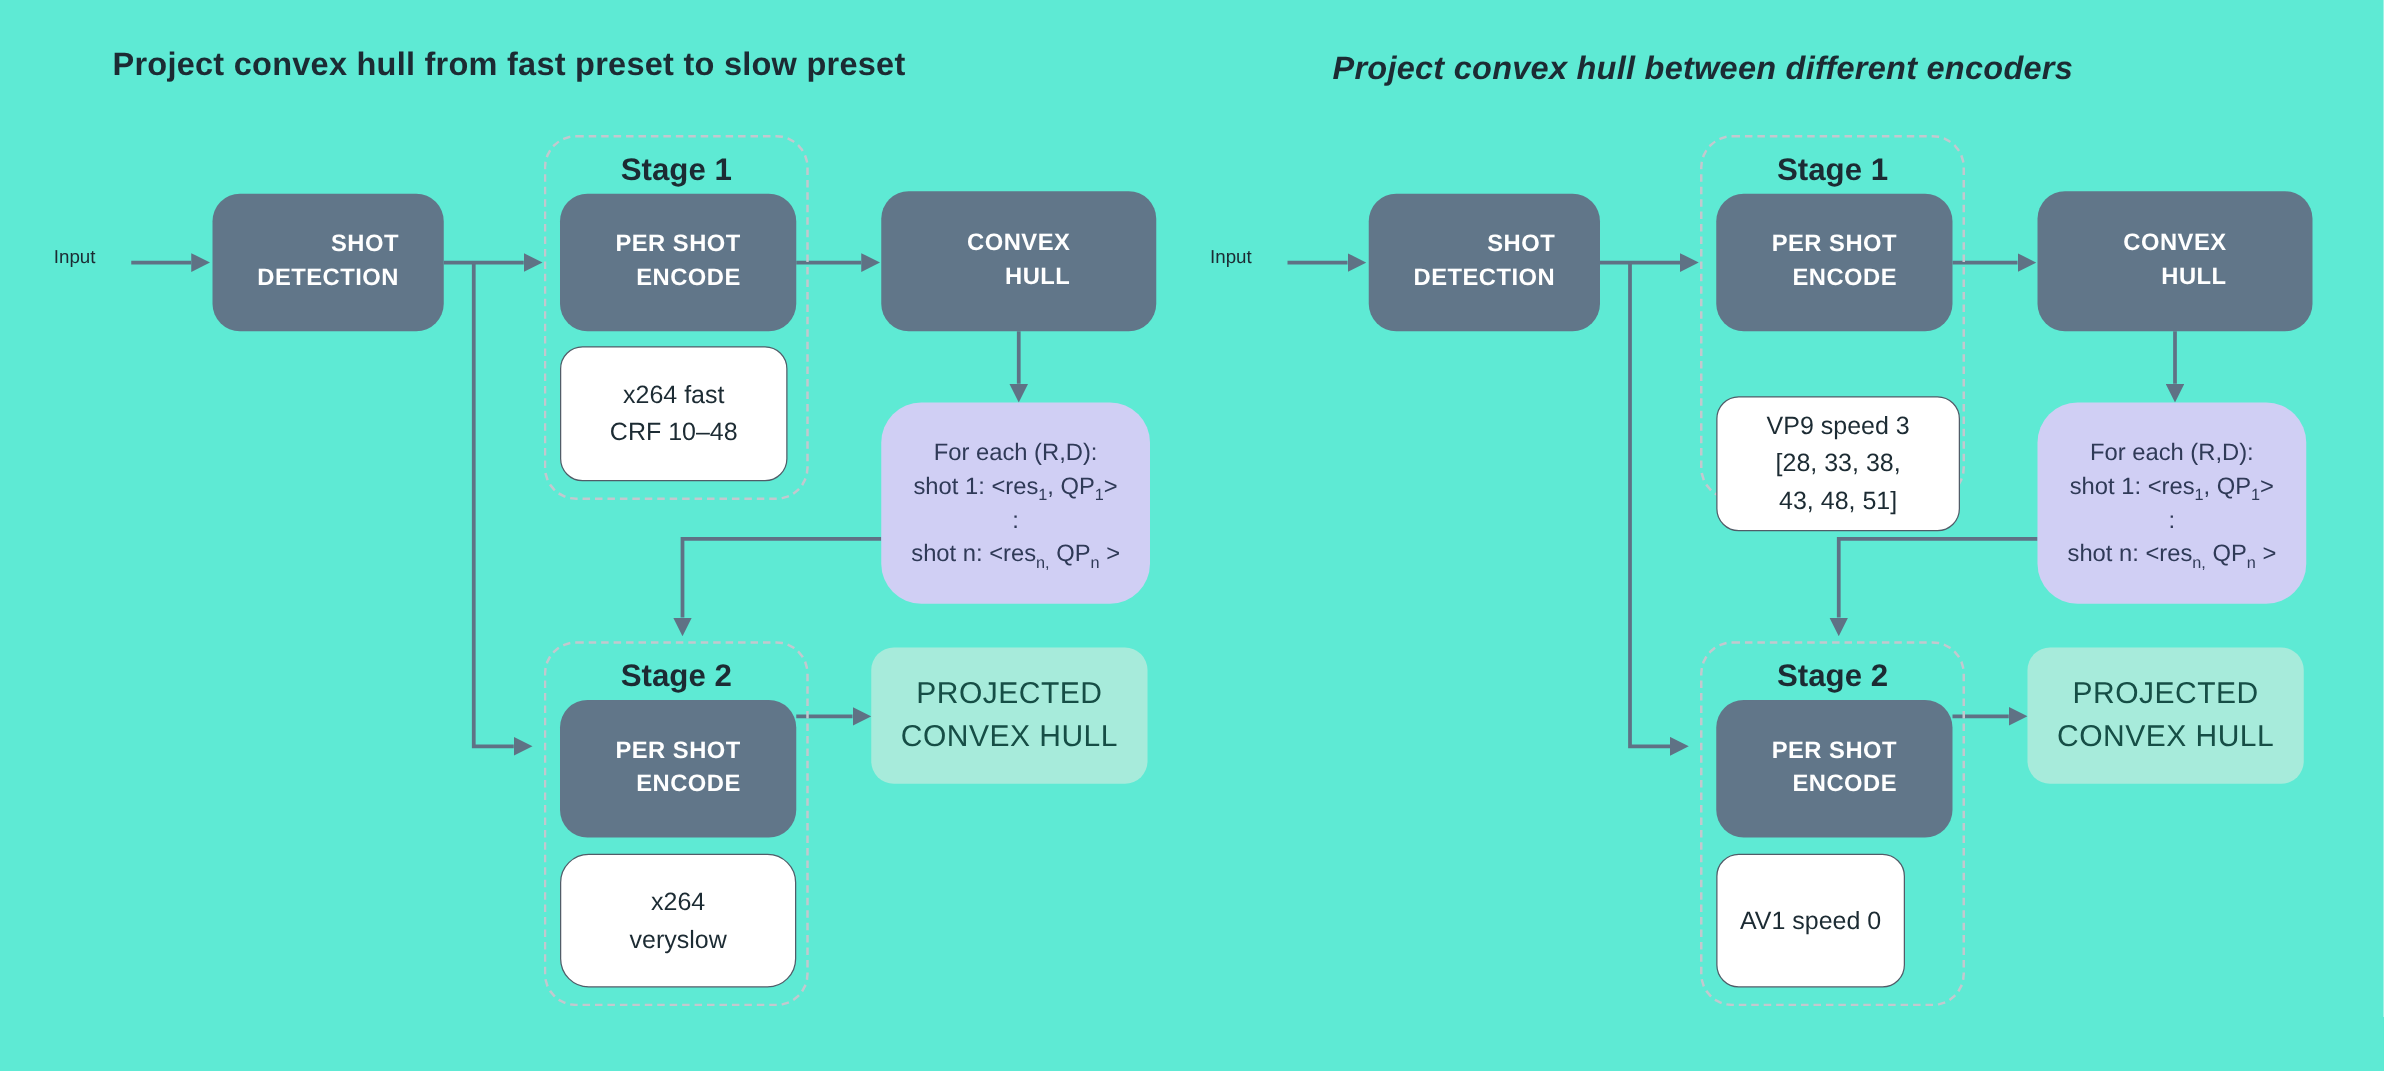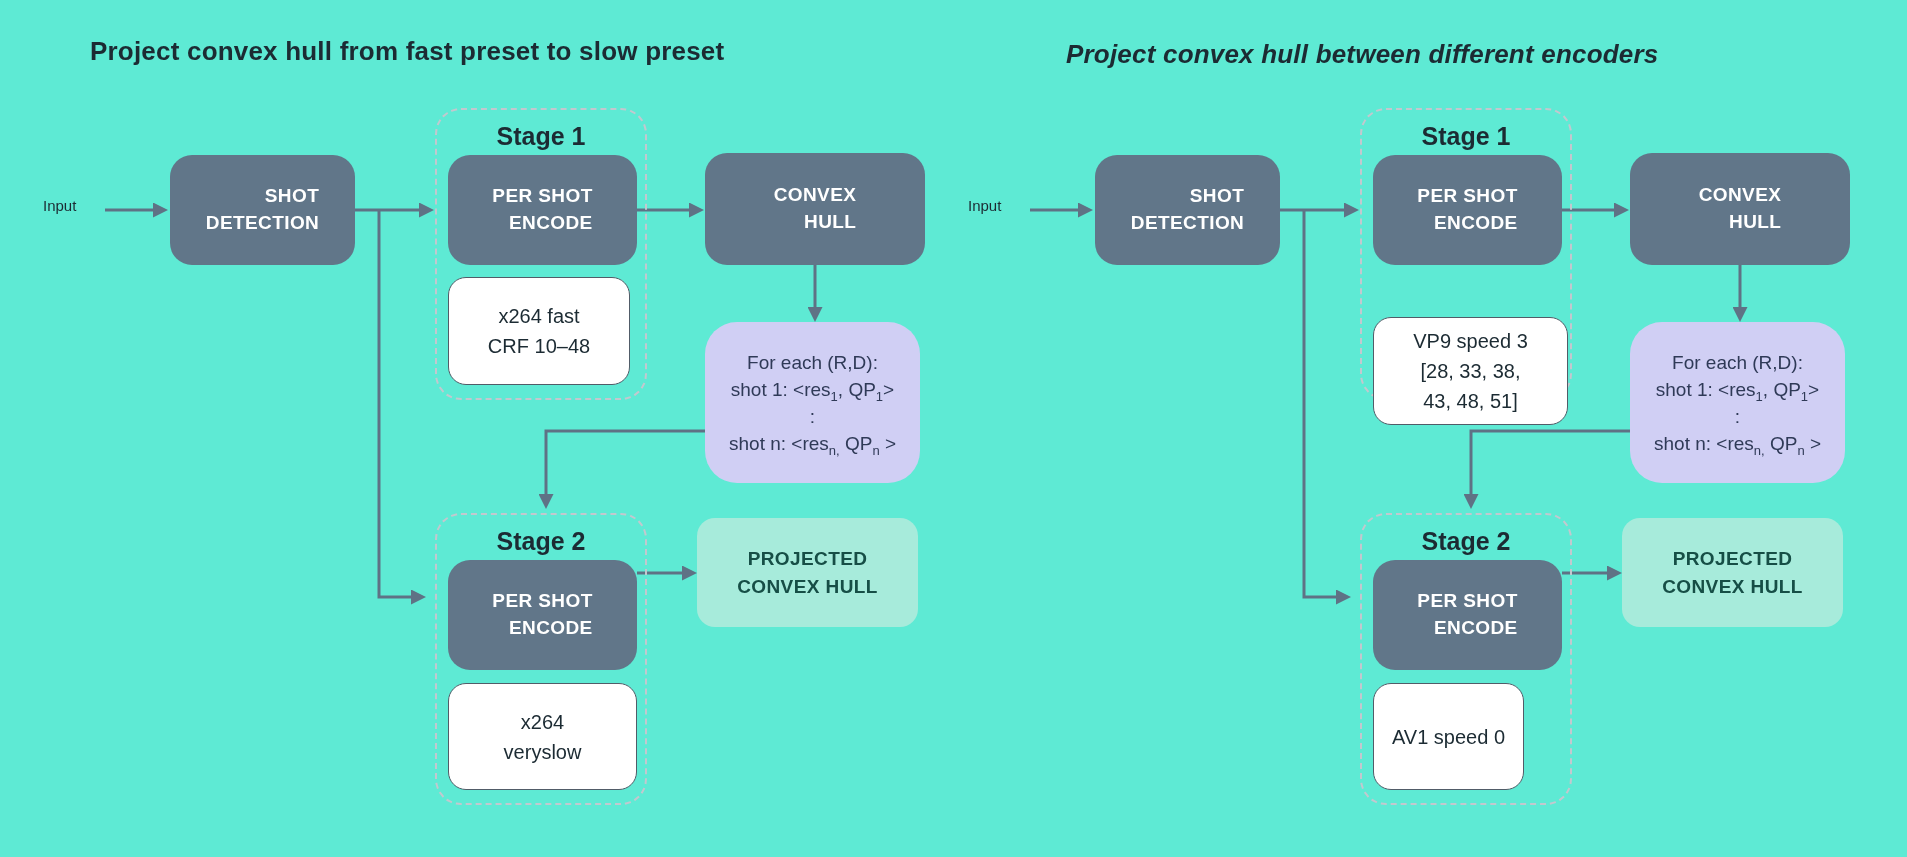--- a/index.html
+++ b/index.html
@@ -17,21 +17,21 @@
   .slate{background:#617689;border-radius:22px;color:#ffffff;text-align:right;}
   .slate .node-label{font-size:19px;font-weight:700;letter-spacing:.4px;line-height:1.4;white-space:pre-line;}
   .stage{border:2px dashed #C3C8CE;border-radius:26px;}
   .stage-label{position:absolute;left:0;right:0;top:12px;text-align:center;font-size:25px;font-weight:700;color:#1C2B33;}
   .config{background:#ffffff;border:1px solid #515C68;border-radius:18px;}
   .config .config-text{font-size:20px;color:#1C2B33;line-height:1.5;white-space:pre-line;}
   .lavender{background:#D0CFF4;border-radius:32px;flex-direction:column;color:#2F3A57;}
   .proj-line{font-size:19px;line-height:27px;color:#2F3A57;white-space:pre;}
   .proj-line sub{font-size:13px;line-height:0;vertical-align:-5px;}
   .mint{background:#A7EBDB;border-radius:18px;}
-  .mint .node-label{font-size:19px;font-weight:700;letter-spacing:.4px;line-height:1.45;color:#164E46;white-space:pre-line;}
+  .mint .node-label{font-size:24px;font-weight:400;letter-spacing:.4px;line-height:1.45;color:#164E46;white-space:pre-line;}
 </style>
 </head>
 <body>
 
 <div class="canvas">
 
   <svg class="connectors" width="1907" height="857" viewBox="0 0 1907 857">
     <defs>
       <marker id="ah" viewBox="0 0 10 10" refX="0" refY="5" markerWidth="5" markerHeight="5" orient="auto-start-reverse" markerUnits="strokeWidth">
         <path d="M0,0 L10,5 L0,10 z" fill="#5F7285"></path>
@@ -91,21 +91,21 @@
       <div class="proj-line"><span>shot n: &lt;res</span><sub>n,</sub><span> QP</span><sub>n</sub><span> &gt;</span></div>
     </div>
 
     <div class="abs stage" style="left:435px;top:513px;width:212px;height:292px;">
       <div class="stage-label">Stage 2</div>
     </div>
     <div class="abs node slate" style="left:448px;top:560px;width:189px;height:110px;">
       <span class="node-label">PER SHOT
 ENCODE</span>
     </div>
-    <div class="abs node config" style="left:448px;top:683px;width:189px;height:107px;">
+    <div class="abs node config" style="left:448px;top:683px;width:189px;height:107px;border-radius:23px;">
       <span class="config-text">x264
 veryslow</span>
     </div>
 
     <div class="abs node mint" style="left:697px;top:518px;width:221px;height:109px;">
       <span class="node-label">PROJECTED
 CONVEX HULL</span>
     </div>
   </section>
 

